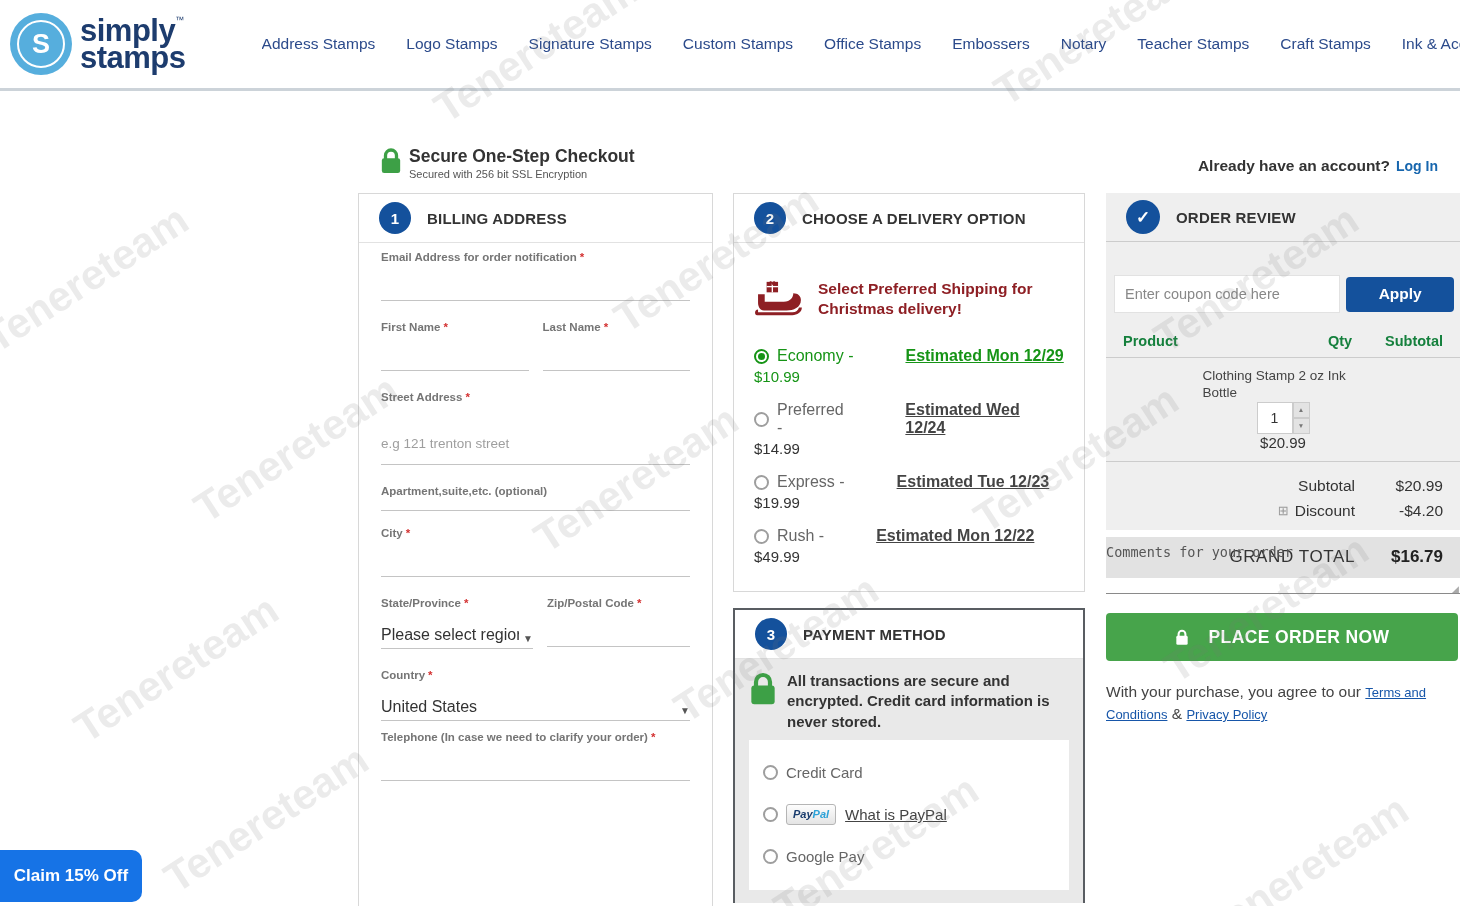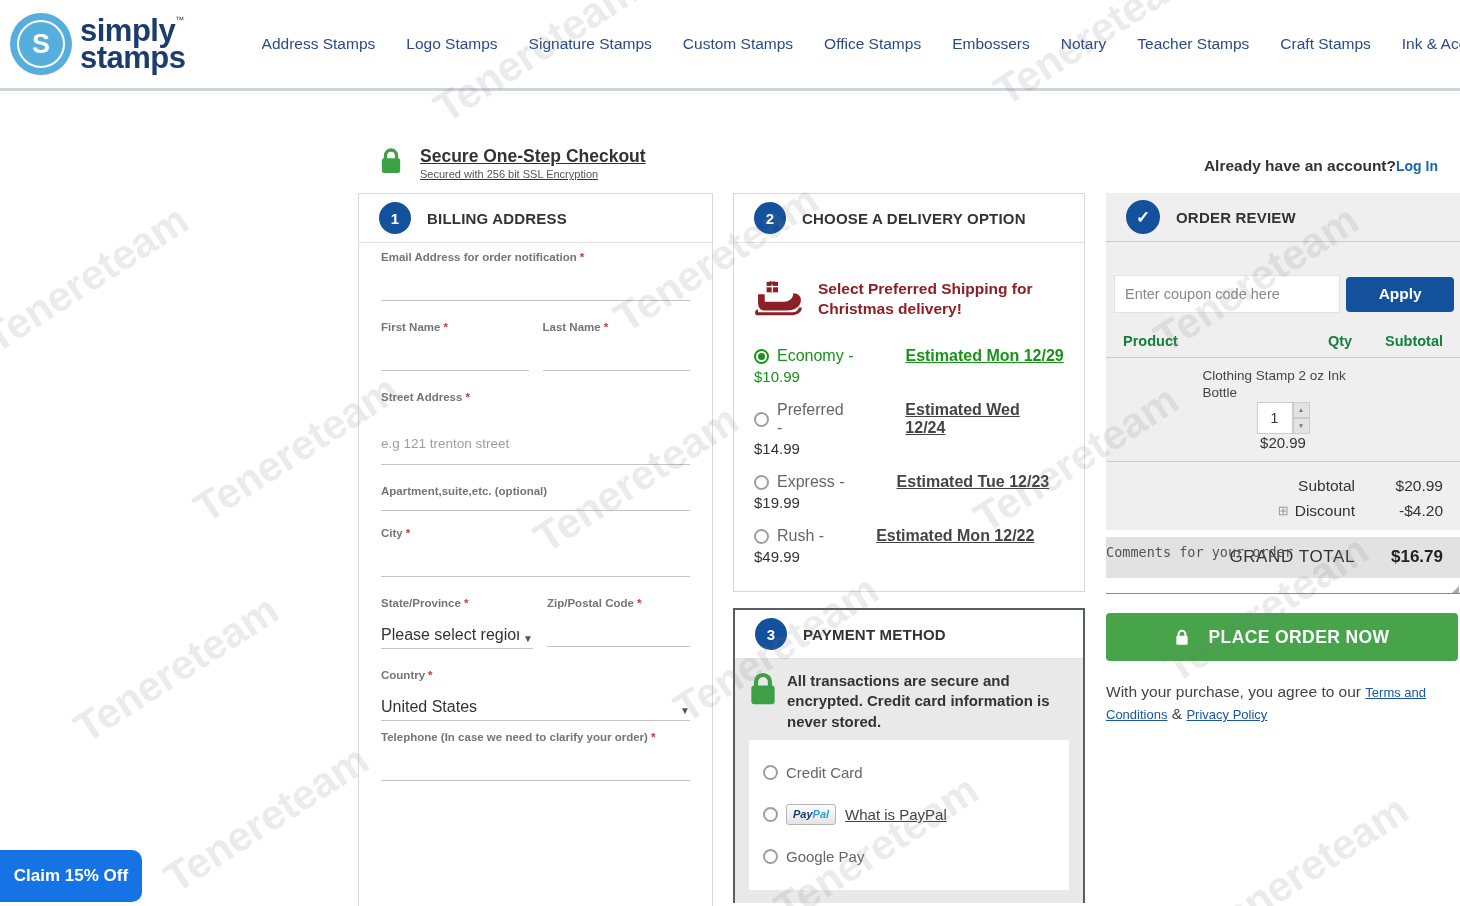--- a/index.html
+++ b/index.html
@@ -20,26 +20,26 @@
   .logo-ring { width:48px; height:48px; border-radius:50%; border:2px solid #fff; background:#56aedd;
     display:flex; align-items:center; justify-content:center; }
   .logo-ring span { color:#fff; font-size:27px; font-weight:bold; }
   .logo-text { margin-left:8px; color:#1d3c6e; font-weight:bold; font-size:31px; line-height:0.88; letter-spacing:-0.5px; }
   .logo-text .tm { font-size:9px; vertical-align:top; font-weight:normal; }
   .main-nav { display:flex; align-items:flex-end; gap:31px; margin-left:76px; white-space:nowrap; overflow:hidden; flex:1; }
   .main-nav a { color:#2b4a8b; font-size:15.5px; text-decoration:none; cursor:pointer; }
 
   
   .secure-head { position:absolute; left:380px; top:146px; display:flex; z-index:2; }
-  .secure-head .txt { margin-left:18px;text-decoration:underline; }
+  .secure-head .txt { margin-left:7px; }
   .secure-title { font-size:17.5px; font-weight:bold; color:#333; }
   .secure-sub { font-size:11px; color:#555; margin-top:1px; }
   .account-row { position:absolute; top:157px; right:22px; z-index:2; font-size:15.5px; }
   .account-row b { color:#333; }
-  .account-row a { color:#1766ae; font-weight:bold; font-size:14px; text-decoration:none; margin-left:0; cursor:pointer; }
+  .account-row a { color:#1766ae; font-weight:bold; font-size:14px; text-decoration:none; margin-left:6px; cursor:pointer; }
 
   
   .card { position:absolute; background:#fff; border:1px solid #d8d8d8; z-index:2; }
   .card-header { height:49px; display:flex; align-items:center; padding-left:20px;
     border-bottom:1px solid #e2e2e2; background:#fff; }
   .step-circle { width:32px; height:32px; border-radius:50%; background:#14519c; color:#fff;
     display:flex; align-items:center; justify-content:center; font-size:15px; font-weight:bold; flex:0 0 32px; }
   .card-title { margin-left:16px; font-size:15px; font-weight:bold; color:#333; letter-spacing:0.2px; }
 
   

